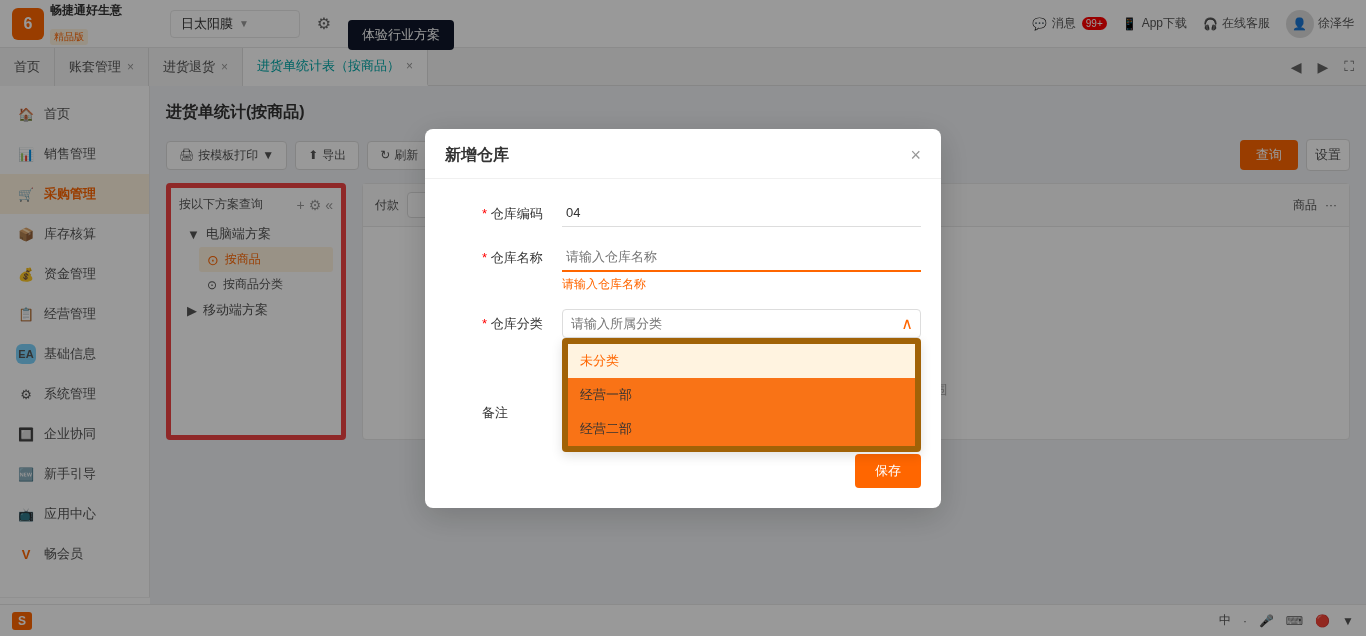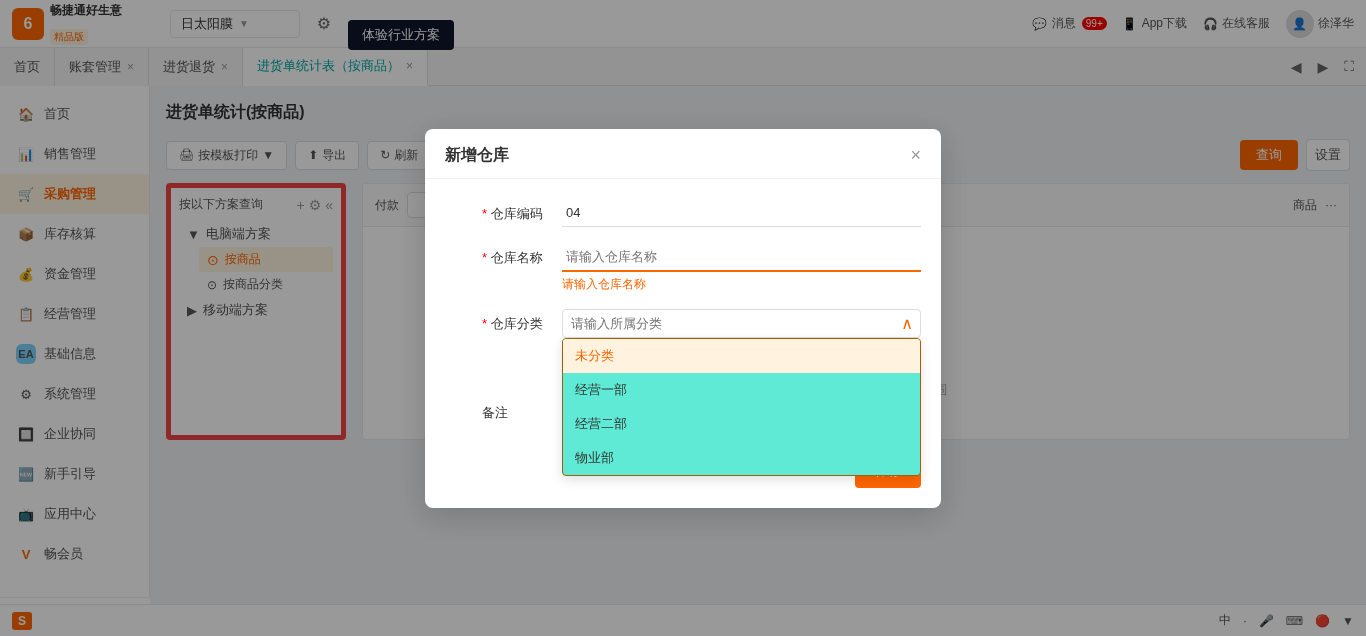--- a/index.html
+++ b/index.html
@@ -277,22 +277,22 @@
     .select-arrow {
       position: absolute; right: 8px; top: 50%;
       transform: translateY(-50%);
       color: #f60; font-size: 16px; cursor: pointer;
     }
 
     
     .dropdown-list {
       position: absolute;
       top: 100%; left: 0; right: 0;
-      background: #5eead4;
-      border: 1px solid #a16207;
+      background: #f97316;
+      border: 6px solid #a16207;
       border-radius: 4px;
       box-shadow: 0 4px 12px rgba(0,0,0,0.12);
       z-index: 200;
       overflow: hidden;
     }
     .dropdown-item {
       padding: 8px 12px;
       cursor: pointer;
       font-size: 13px;
       color: #333;
@@ -592,21 +592,20 @@
         <div class="form-control-wrap" style="position:relative;">
           <div class="select-wrap">
             <input class="select-input" type="text" placeholder="请输入所属分类" style="">
             <span class="select-arrow">∧</span>
           </div>
 
           <div class="dropdown-list">
             <div class="dropdown-item selected">未分类</div>
             <div class="dropdown-item">经营一部</div>
             <div class="dropdown-item">经营二部</div>
-            <div class="dropdown-item">物业部</div>
           </div>
         </div>
       </div>
 
       <div class="form-row" style="margin-top: 60px;">
         <div class="form-label">
           <span>备注</span>
         </div>
         <div class="form-control-wrap">
           <input class="form-input" type="text" style="">

